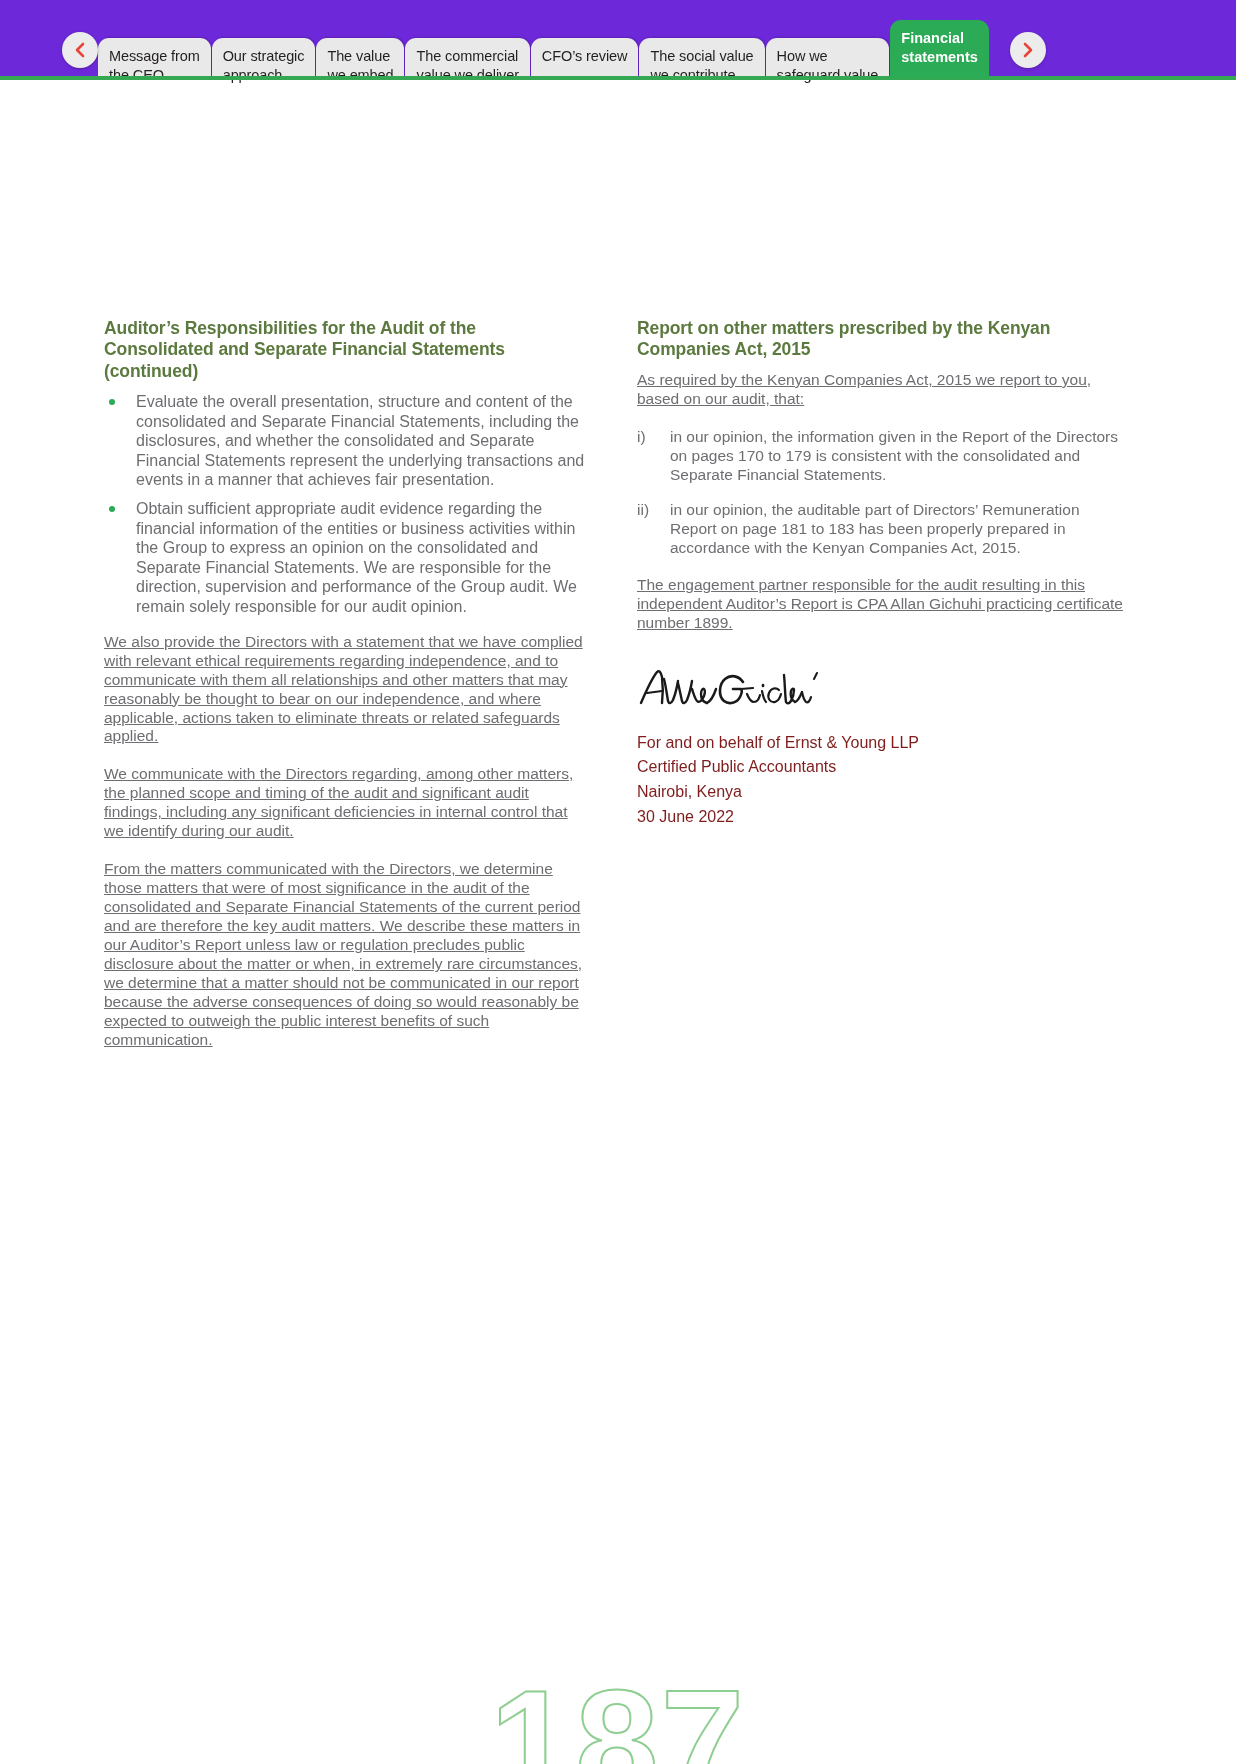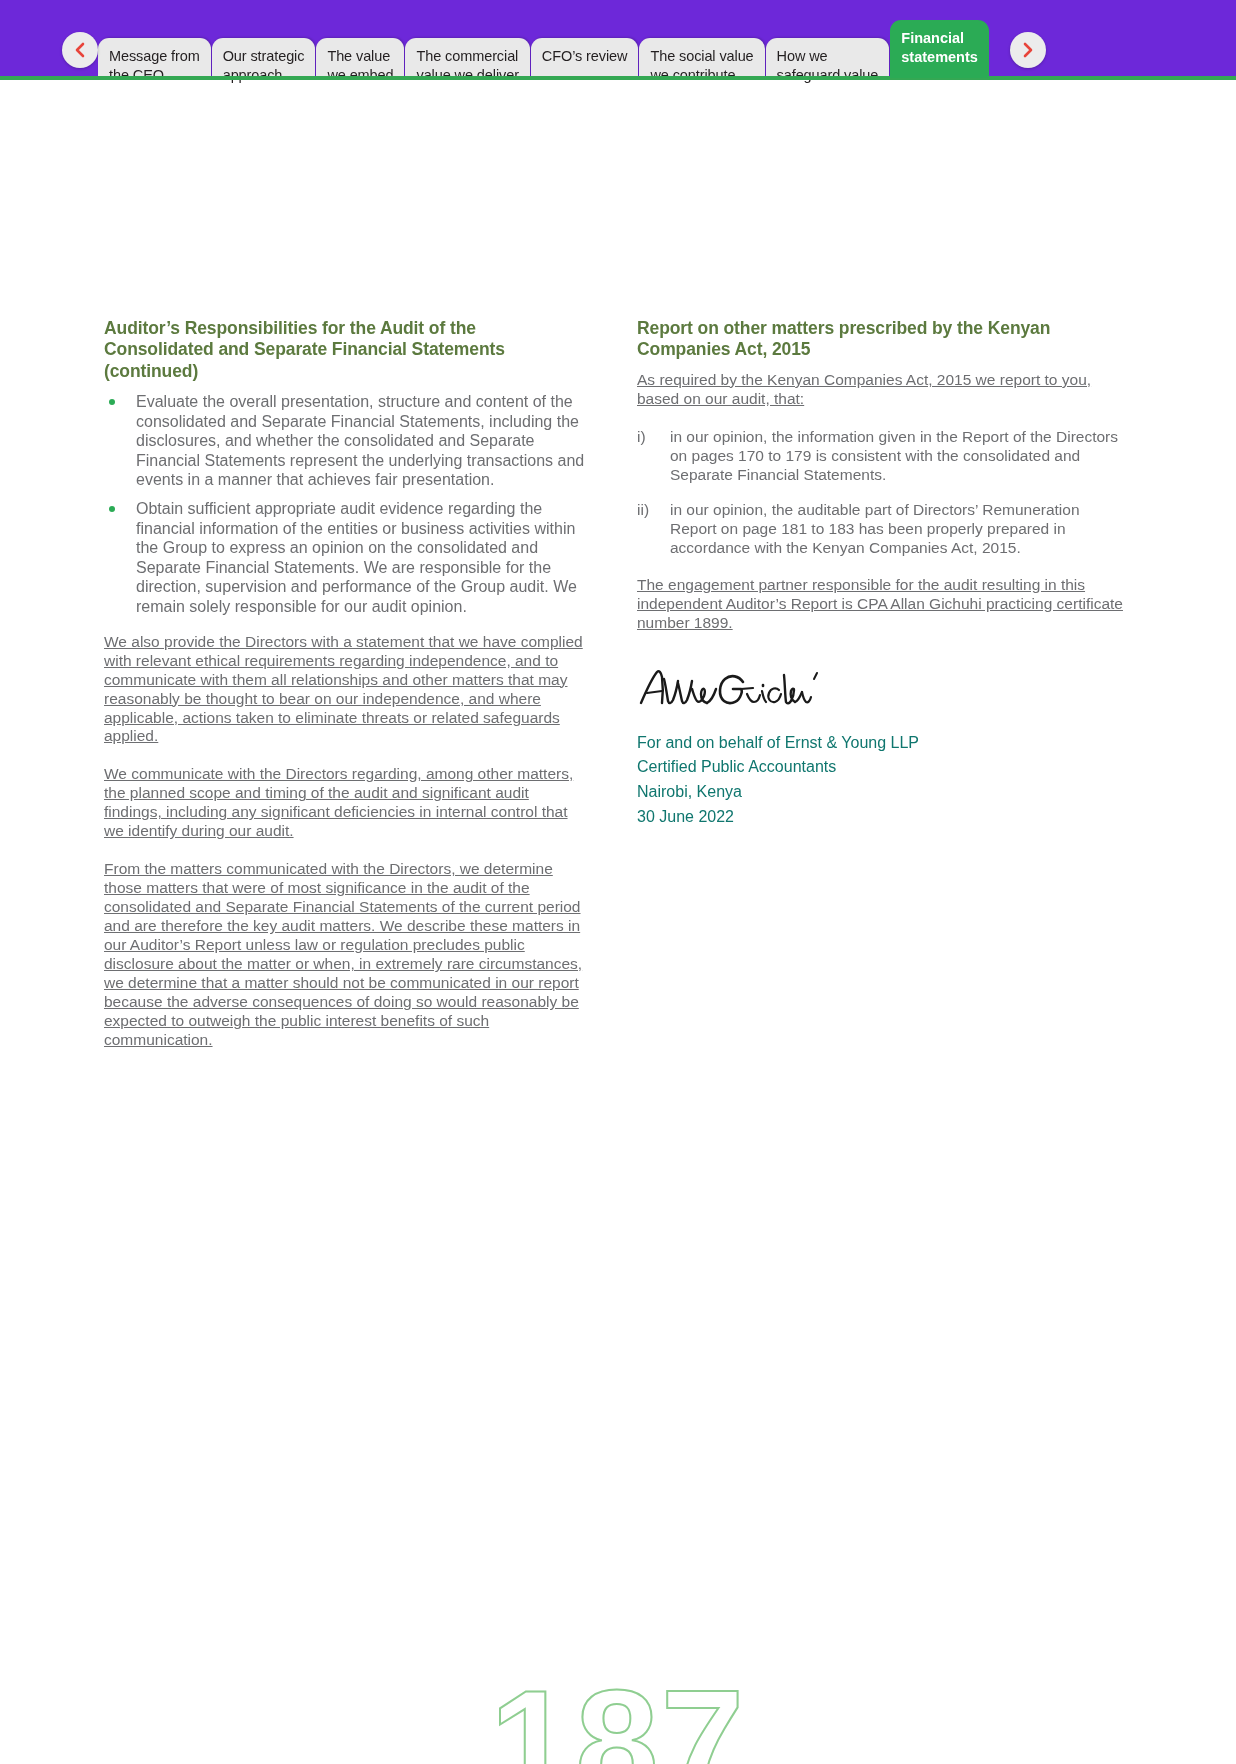--- a/index.html
+++ b/index.html
@@ -171,21 +171,21 @@
   .signature {
     margin-top: 30px;
     margin-bottom: 12px;
     height: 56px;
     position: relative;
   }
   .signature svg { display: block; }
 
   .signoff {
     margin: 0;
-    color: #0f766e;
+    color: #7f1d1d;
     font-size: 16px;
     line-height: 1.56;
   }
   .signoff div { white-space: nowrap; }
 
   
   .page-number {
     position: absolute;
     left: 0;
     top: 1640px;

